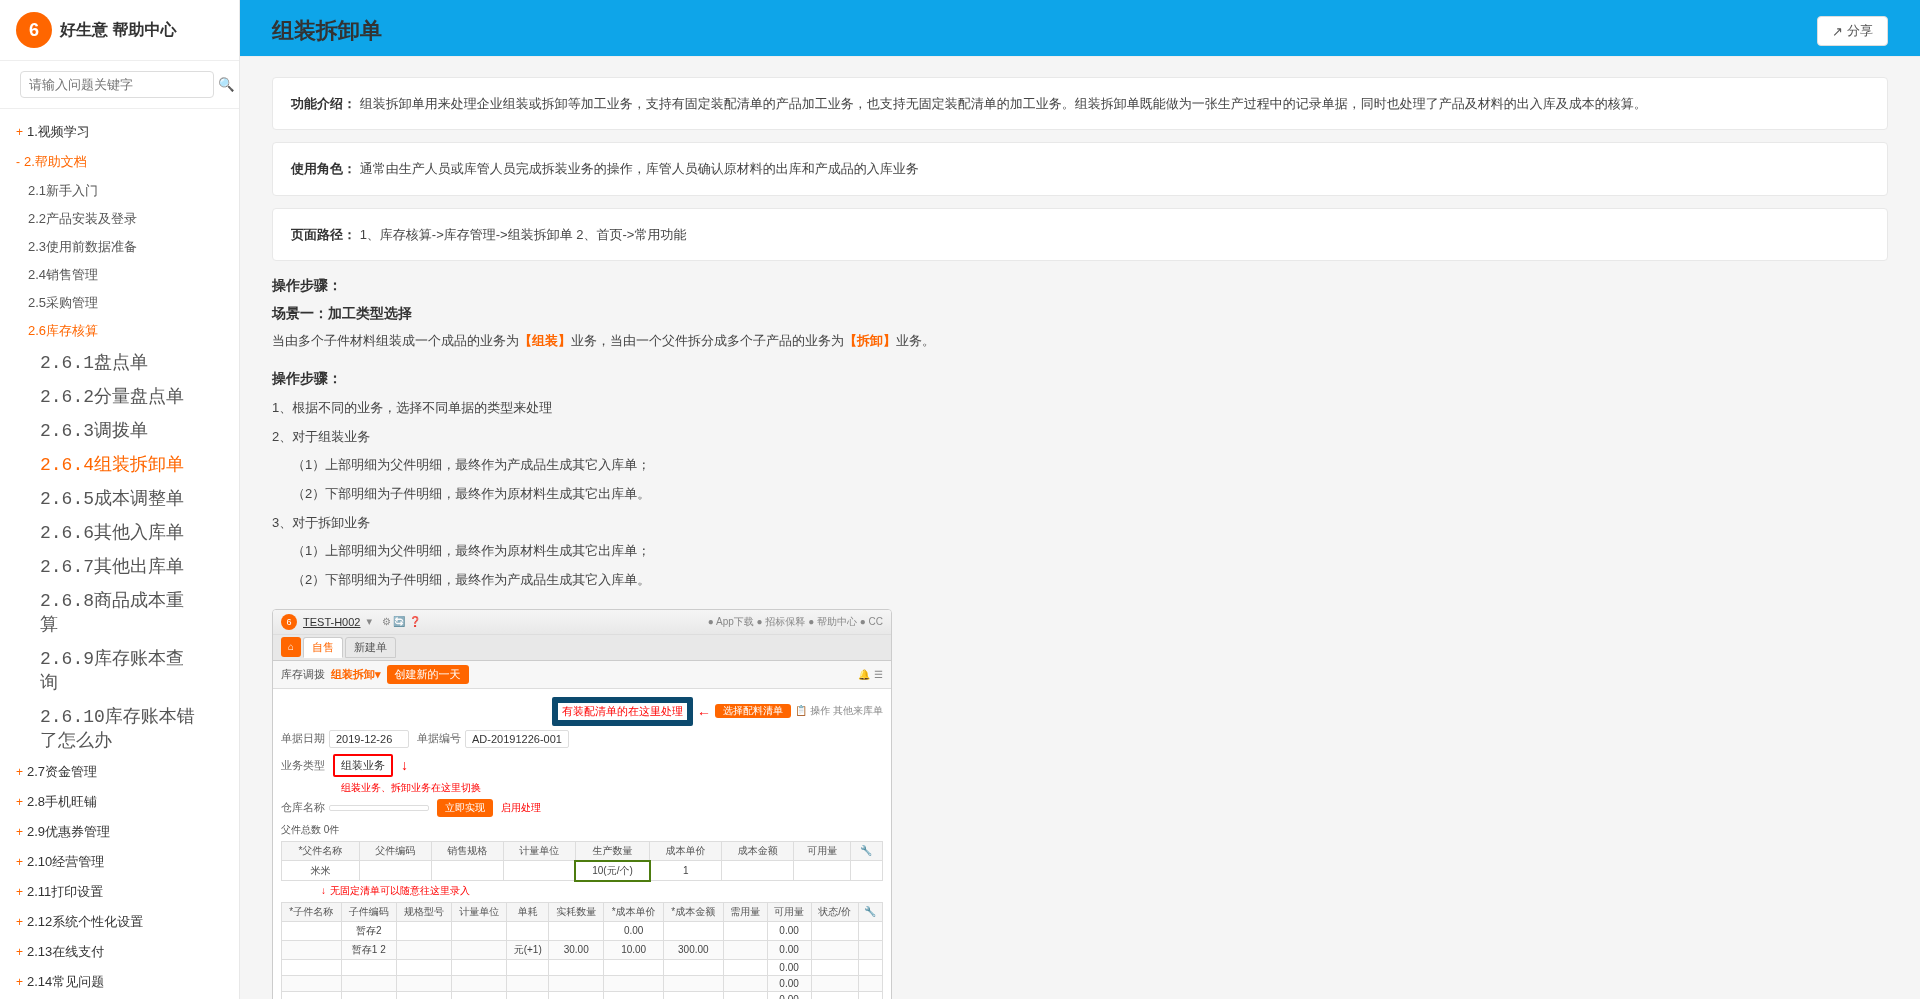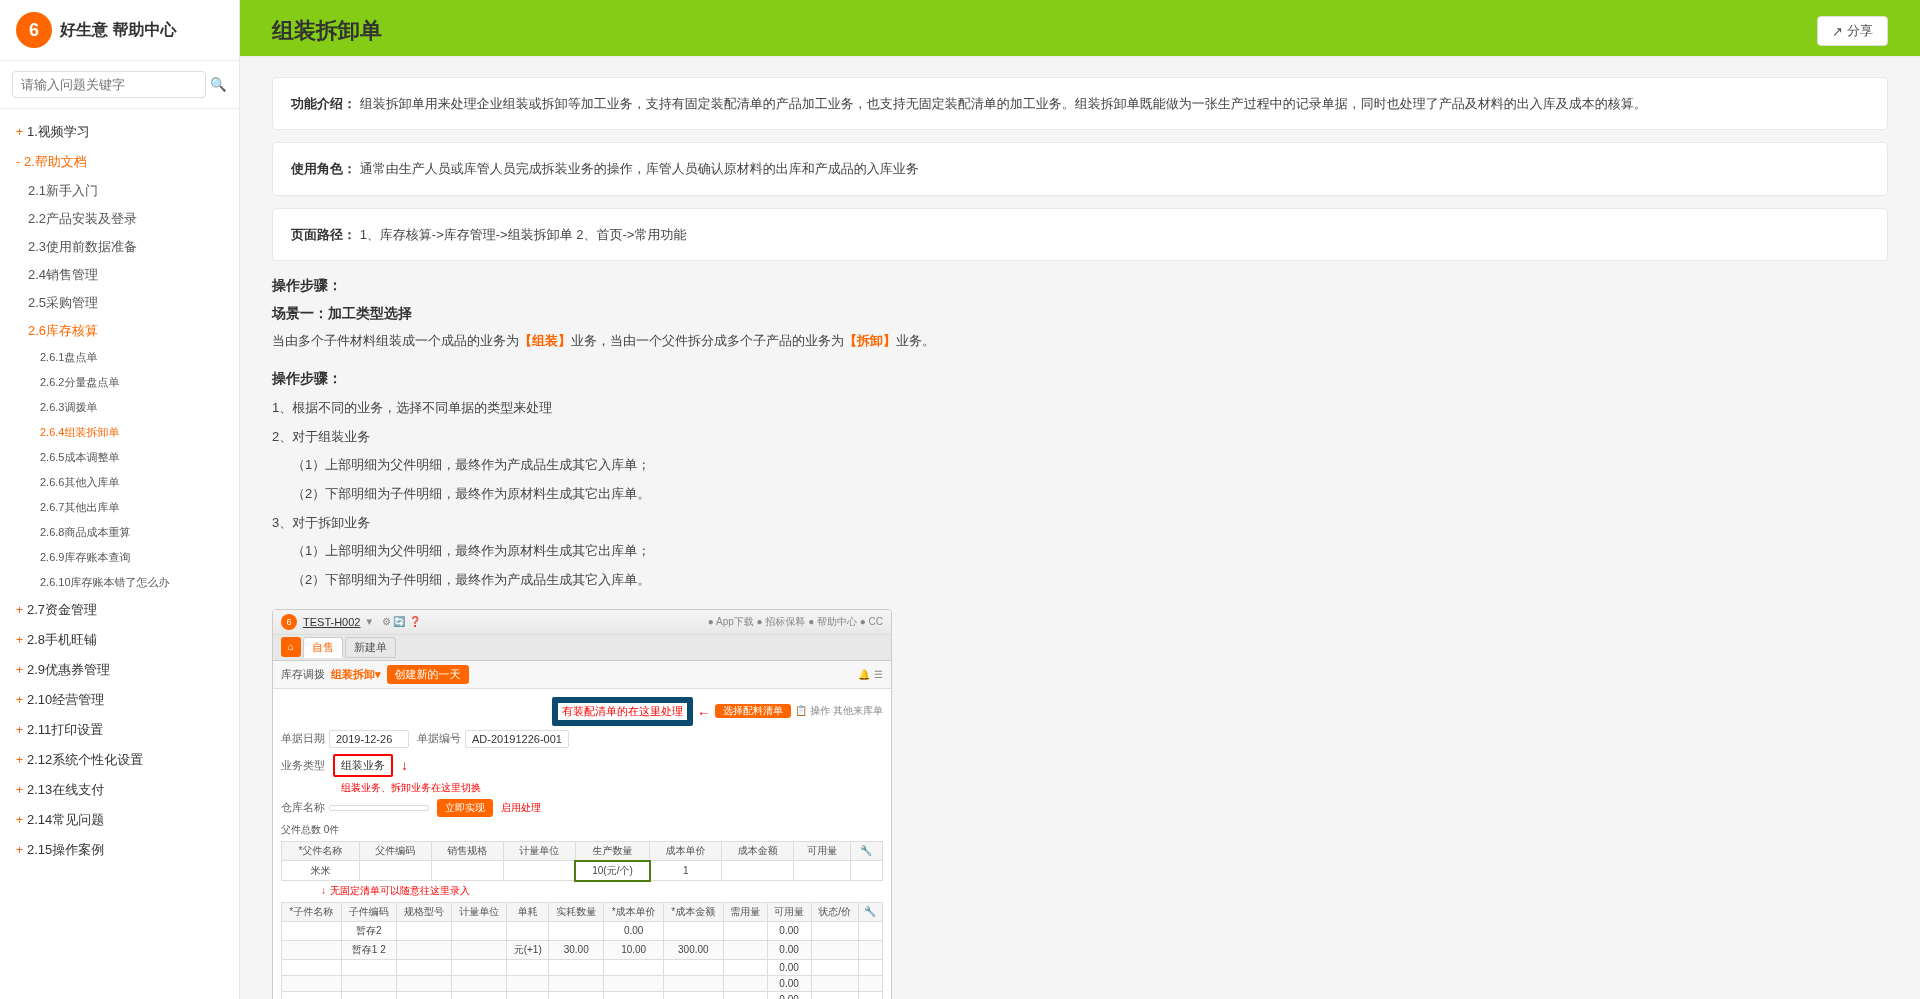--- a/index.html
+++ b/index.html
@@ -26,21 +26,21 @@
     .logo-circle {
       width: 36px; height: 36px;
       background: #f60;
       border-radius: 50%;
       display: flex; align-items: center; justify-content: center;
       color: #fff; font-size: 18px; font-weight: bold;
       margin-right: 8px;
     }
     .logo-title { font-size: 16px; font-weight: bold; color: #333; }
     .search-bar {
-      padding: 10px 12px;
+      padding: 10px 20px;
       border-bottom: 1px solid #eee;
       display: flex; align-items: center;
       background: #fff;
     }
     .search-bar input {
       flex: 1; border: 1px solid #ddd; border-radius: 4px;
       padding: 5px 8px; font-size: 13px; outline: none;
       color: #999;
     }
     .search-bar .search-icon-btn {
@@ -59,32 +59,33 @@
     .nav-section.open { color: #f60; }
     .nav-section .plus { color: #f60; font-size: 12px; }
     .nav-section .minus { color: #f60; font-size: 12px; }
     .nav-subsection {
       padding: 5px 28px;
       font-size: 13px; color: #555;
       cursor: pointer;
     }
     .nav-item {
       padding: 5px 40px;
-      font-size: 11px; color: #555;
+      font-size: 18px; color: #555;
       cursor: pointer;
+      font-family: Liberation Mono, monospace;
     }
     .nav-item.active { color: #f60; }
 
     
     #main {
       flex: 1; overflow-y: auto; background: #f5f5f5;
       display: flex; flex-direction: column;
     }
     #content-header {
-      background: #84cc16;
+      background: #0ea5e9;
       padding: 16px 32px 10px 32px;
       border-bottom: 1px solid #eee;
       display: flex; align-items: flex-start; justify-content: space-between;
     }
     .page-title { font-size: 22px; font-weight: bold; color: #333; }
     .share-btn {
       border: 1px solid #ddd; background: #fff; padding: 5px 14px;
       border-radius: 4px; cursor: pointer; font-size: 13px; color: #555;
       display: flex; align-items: center; gap: 4px;
     }

